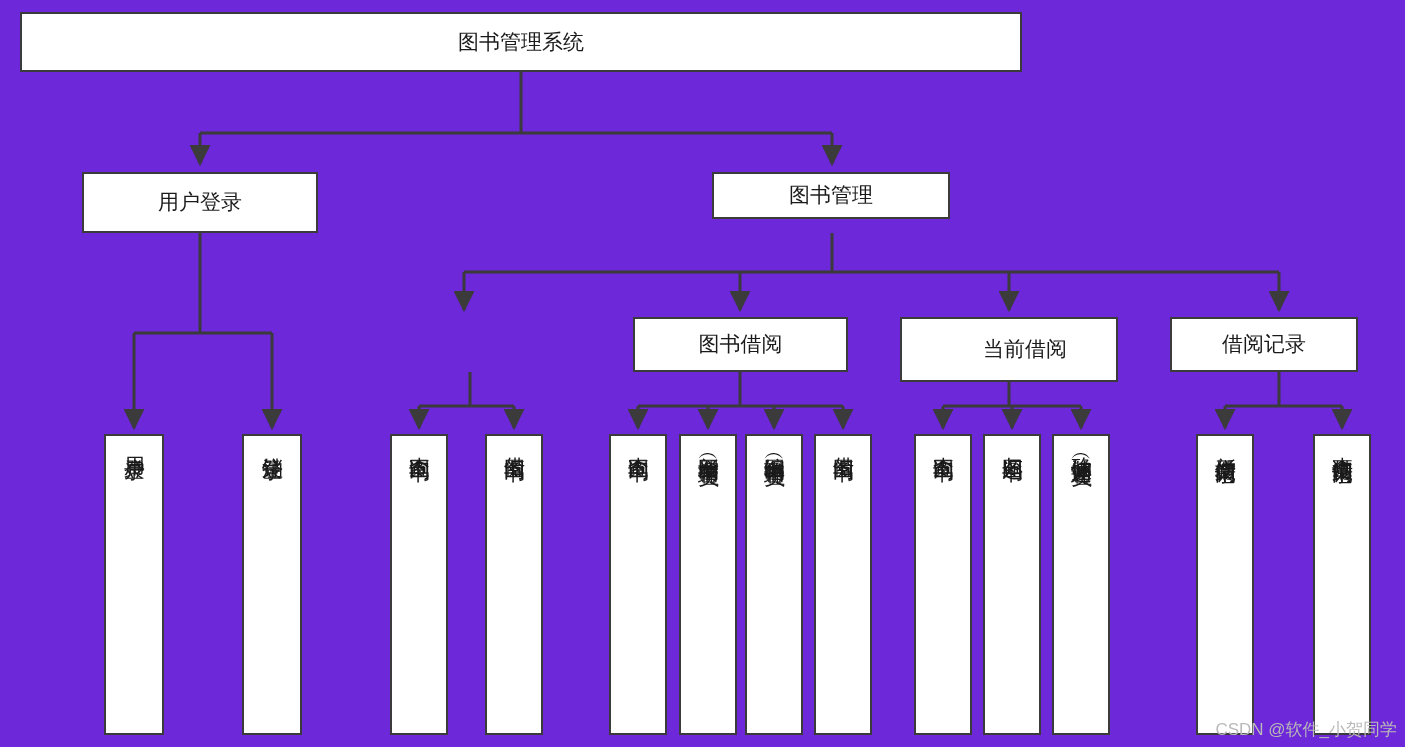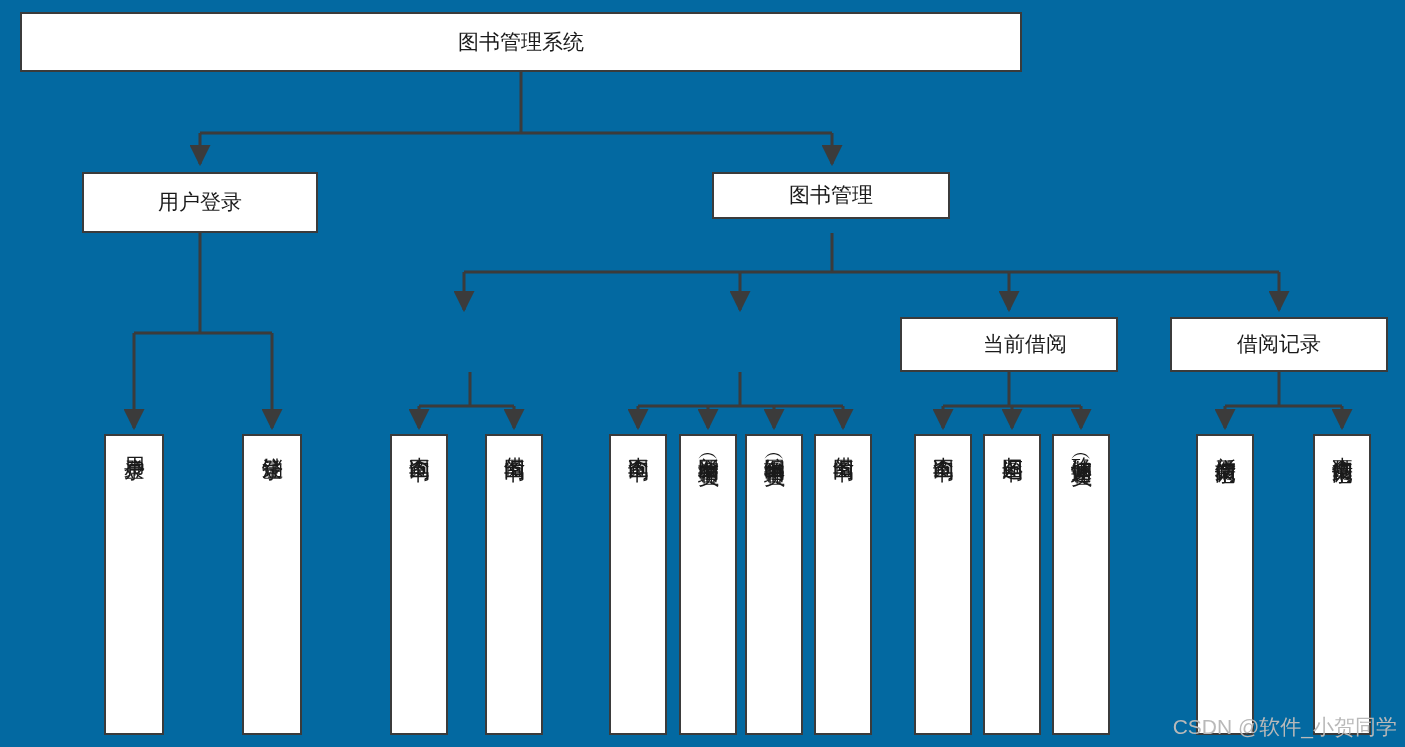--- a/index.html
+++ b/index.html
@@ -7,21 +7,21 @@
     padding: 0;
     background: #ffffff;
   }
   body {
     font-family: "Liberation Sans", "DejaVu Sans", sans-serif;
   }
   #canvas {
     position: relative;
     width: 1405px;
     height: 747px;
-    background: #0369a1;
+    background: #6d28d9;
     overflow: hidden;
   }
   #svg-layer {
     position: absolute;
     left: 0;
     top: 0;
     width: 1405px;
     height: 747px;
   }
   .node {
@@ -53,21 +53,21 @@
     text-orientation: upright;
     font-size: 21px;
     letter-spacing: 1.5px;
     white-space: normal;
     max-height: 100%;
   }
   #watermark {
     position: absolute;
     right: 8px;
     bottom: 6px;
-    font-size: 21px;
+    font-size: 17px;
     color: #b9b9b9;
     white-space: nowrap;
     user-select: none;
   }
 </style>
 </head>
 <body>
 
 <div id="canvas">
 
@@ -125,24 +125,27 @@
     <span class="node-label">图书管理系统</span>
   </div>
 
   <div class="node h" style="left:82px; top:172px; width:236px; height:61px;">
     <span class="node-label">用户登录</span>
   </div>
   <div class="node h" style="left:712px; top:172px; width:238px; height:47px;">
     <span class="node-label">图书管理</span>
   </div>
 
-  <div class="node h" style="left:900px; top:317px; width:218px; height:55px;padding-left:32px;">
+  <div class="node h" style="left:633px; top:317px; width:215px; height:55px;">
+    <span class="node-label">图书借阅</span>
+  </div>
+  <div class="node h" style="left:900px; top:317px; width:218px; height:65px;padding-left:32px;">
     <span class="node-label">当前借阅</span>
   </div>
-  <div class="node h" style="left:1170px; top:317px; width:218px; height:55px;">
+  <div class="node h" style="left:1170px; top:317px; width:188px; height:55px;">
     <span class="node-label">借阅记录</span>
   </div>
 
   <div class="node v" style="left:104px; top:434px; width:60px; height:301px;">
     <span class="node-label">用户登录</span>
   </div>
   <div class="node v" style="left:242px; top:434px; width:60px; height:301px;">
     <span class="node-label">注销登录</span>
   </div>
 

